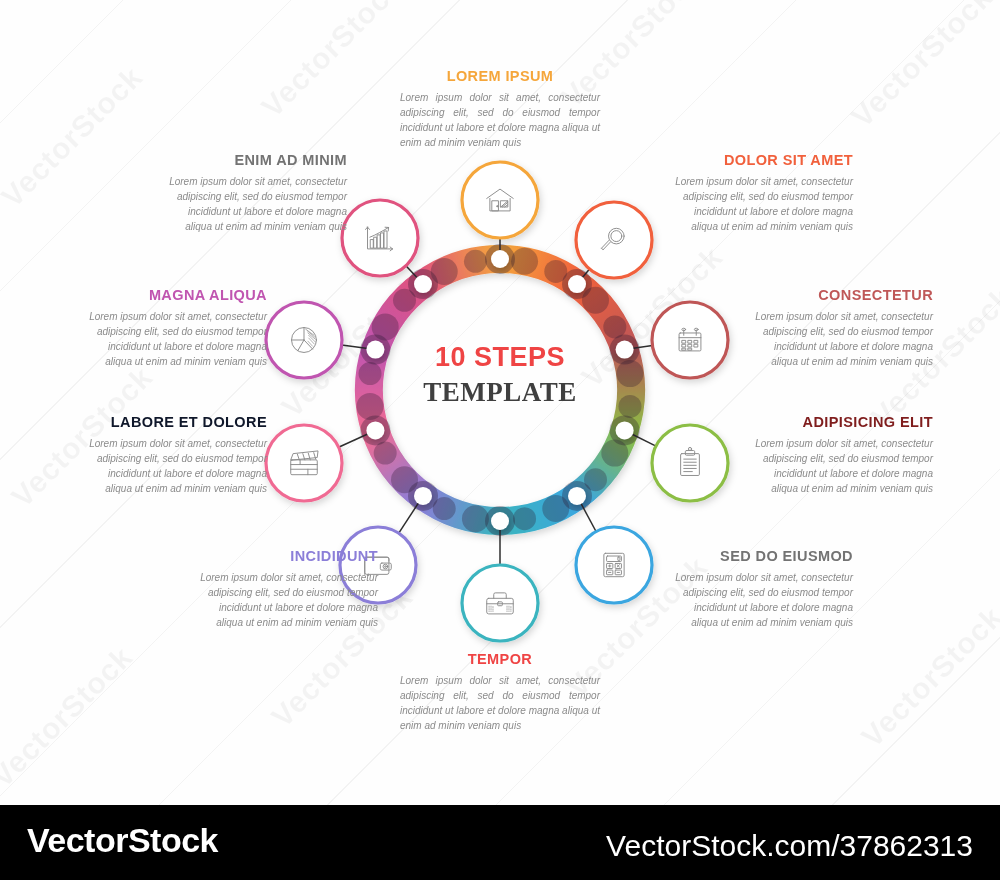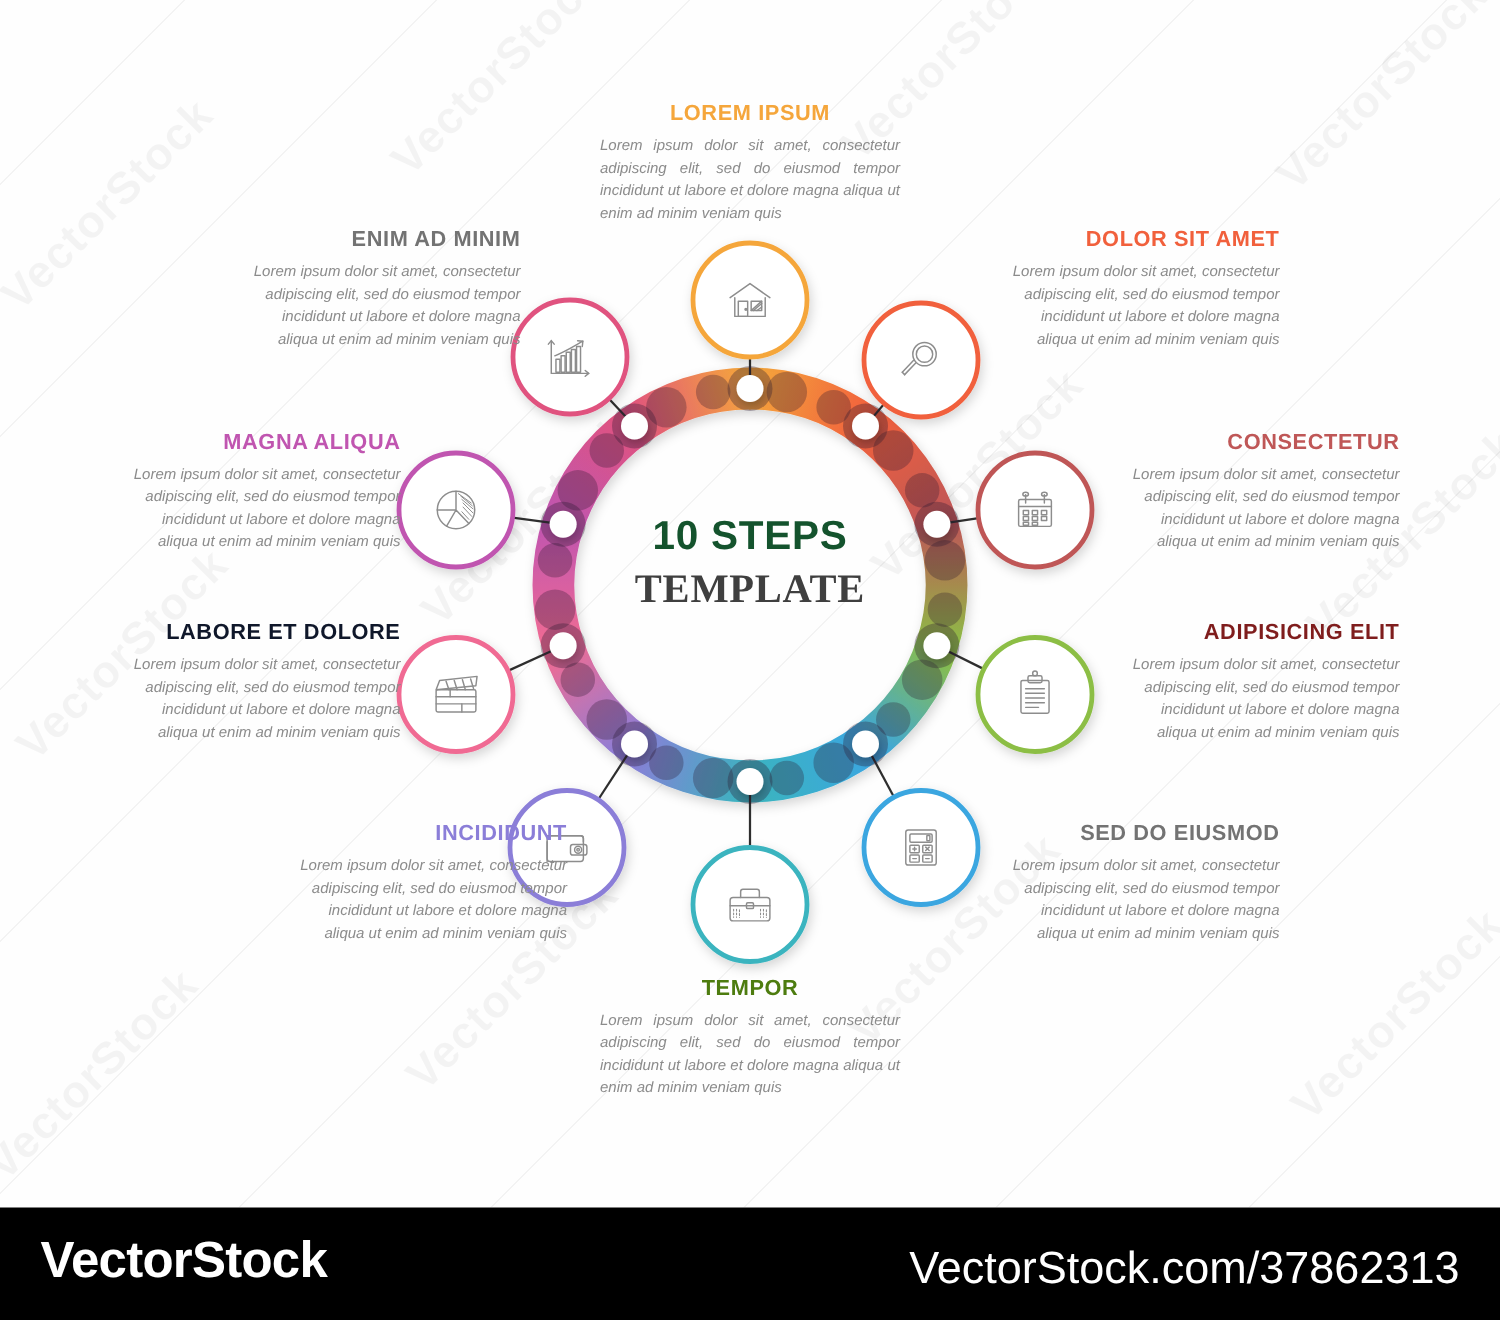--- a/index.html
+++ b/index.html
@@ -25,21 +25,21 @@
   .block{position:absolute;width:200px;}
   .block .ttl{font-size:14.5px;font-weight:700;letter-spacing:0.4px;margin:0 0 5px 0;line-height:1.15;}
   .block .bdy{font-size:10px;color:#8b8b8b;line-height:1.52;margin:0;font-style:italic;}
   .ta-r{text-align:right;}
   .ta-l{text-align:right;}
   .ta-c{text-align:center;}
   .just{text-align:justify;}
 
   
   #center-text{position:absolute;left:355px;top:340px;width:290px;text-align:center;}
-  #center-text .l1{font-size:27px;font-weight:700;color:#14532d;letter-spacing:0.5px;line-height:1.28;}
+  #center-text .l1{font-size:27px;font-weight:700;color:#ef4444;letter-spacing:0.5px;line-height:1.28;}
   #center-text .l2{font-size:27px;font-weight:700;color:#3f3f3f;letter-spacing:0.5px;line-height:1.28;}
   #center-text .l3{font-size:27px;font-weight:700;color:#3f3f3f;letter-spacing:0.5px;line-height:1.28;font-family:Liberation Serif, serif;}
 
   svg.layer{position:absolute;left:0;top:0;width:1000px;height:805px;}
 
   
   #footer{position:absolute;left:0;top:805px;width:1000px;height:75px;background:#000;}
   #footer .brand{position:absolute;left:27px;top:16px;color:#fff;font-size:34px;font-weight:700;
      letter-spacing:-0.5px;font-family:"Liberation Sans",sans-serif;}
   #footer .url{position:absolute;right:27px;top:24px;color:#fff;font-size:30px;
@@ -336,21 +336,21 @@
     <p class="ttl" style="color:#7f1d1d">ADIPISICING ELIT</p>
     <p class="bdy ta-l">Lorem ipsum dolor sit amet, consectetur adipiscing elit, sed do eiusmod tempor incididunt ut labore et dolore magna aliqua ut enim ad minim veniam quis</p>
   </div>
 
   <div class="block ta-l" style="left:673px;top:548px;width:180px;">
     <p class="ttl" style="color:#737373">SED DO EIUSMOD</p>
     <p class="bdy ta-l">Lorem ipsum dolor sit amet, consectetur adipiscing elit, sed do eiusmod tempor incididunt ut labore et dolore magna aliqua ut enim ad minim veniam quis</p>
   </div>
 
   <div class="block ta-c" style="left:400px;top:651px;width:200px;">
-    <p class="ttl" style="color:#4d7c0f">TEMPOR</p>
+    <p class="ttl" style="color:#ef4444">TEMPOR</p>
     <p class="bdy just">Lorem ipsum dolor sit amet, consectetur adipiscing elit, sed do eiusmod tempor incididunt ut labore et dolore magna aliqua ut enim ad minim veniam quis</p>
   </div>
 
   <div class="block ta-r" style="left:167px;top:548px;width:180px;margin-left:31px;">
     <p class="ttl" style="color:#8b7ed8">INCIDIDUNT</p>
     <p class="bdy ta-r">Lorem ipsum dolor sit amet, consectetur adipiscing elit, sed do eiusmod tempor incididunt ut labore et dolore magna aliqua ut enim ad minim veniam quis</p>
   </div>
 
   <div class="block ta-r" style="left:87px;top:414px;width:180px;">
     <p class="ttl" style="color:#0f172a">LABORE ET DOLORE</p>

